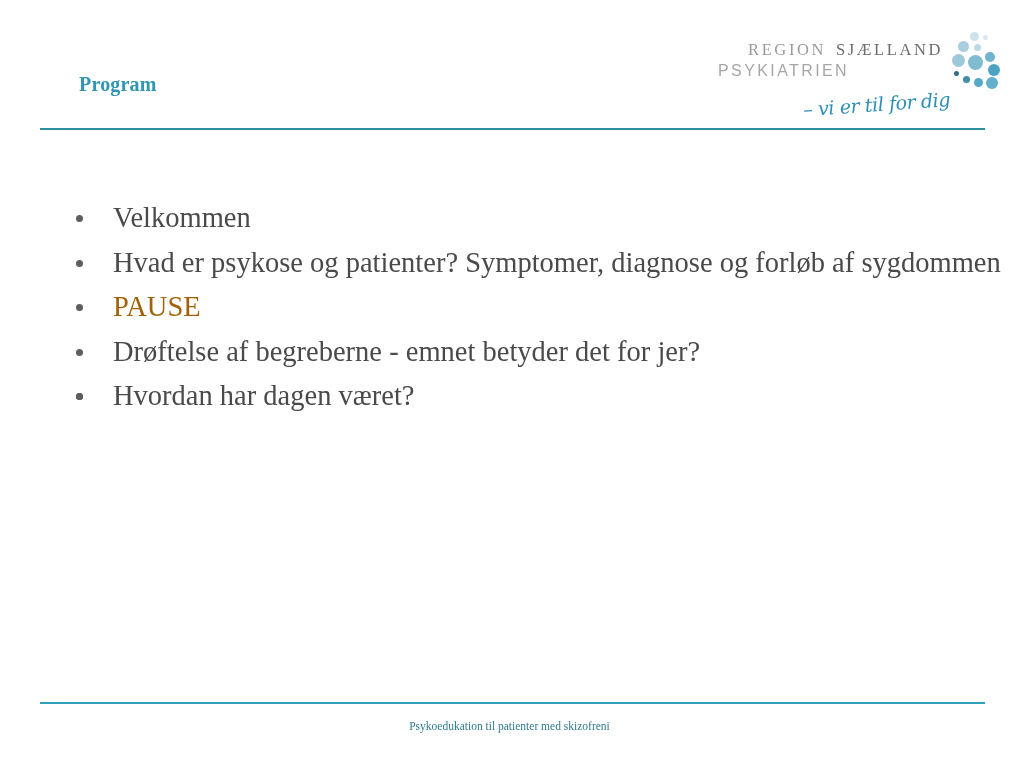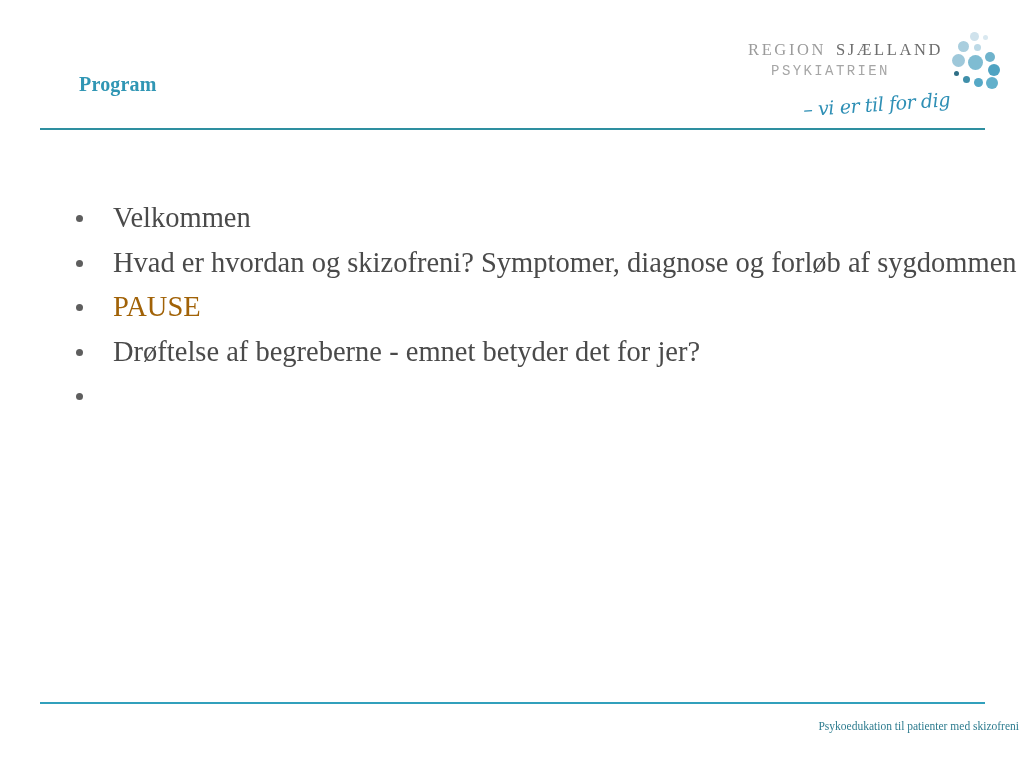--- a/index.html
+++ b/index.html
@@ -66,23 +66,23 @@
   }
   .logo-sjaelland {
     color: #6d6d6d;
     font-weight: normal;
   }
   .logo-sub {
     position: absolute;
     left: 0;
     top: 28px;
     width: 225px;
-    text-align: center;
-    font-family: Liberation Mono, monospace;
-    font-size: 14px;
+    text-align: left;
+    font-family: Liberation Sans, sans-serif;
+    font-size: 16px;
     line-height: 14px;
     letter-spacing: 2.4px;
     color: #a6a6a6;
     white-space: nowrap;
   }
   .logo-tagline {
     position: absolute;
     left: 0;
     top: 48px;
     width: 232px;
@@ -162,21 +162,21 @@
   ul.bullets > li.accent .bullet-text {
     color: #a16207;
   }
 
   
   .footer {
     position: absolute;
     left: 0;
     top: 718px;
     width: 1019px;
-    text-align: right;
+    text-align: center;
     font-family: "Liberation Serif", serif;
     font-size: 11.5px;
     line-height: 16px;
     color: #2E7C8F;
   }
 </style>
 </head>
 <body>
 
 <div class="slide">
@@ -215,32 +215,36 @@
   </div>
 
   <div class="content">
     <ul class="bullets">
         <li>
           <span class="bullet-dot"></span>
           <span class="bullet-text">Velkommen</span>
         </li>
         <li>
           <span class="bullet-dot"></span>
-          <span class="bullet-text">Hvad er hvordan og skizofreni? Symptomer, diagnose og forløb af sygdommen</span>
+          <span class="bullet-text">Hvad er psykose og patienter? Symptomer, diagnose og forløb af sygdommen</span>
         </li>
         <li class="accent">
           <span class="bullet-dot"></span>
           <span class="bullet-text">PAUSE</span>
         </li>
         <li>
           <span class="bullet-dot"></span>
           <span class="bullet-text">Drøftelse af begreberne - emnet betyder det for jer?</span>
         </li>
         <li>
           <span class="bullet-dot"></span>
+        </li>
+        <li>
+          <span class="bullet-dot"></span>
+          <span class="bullet-text">Hvordan har dagen været?</span>
         </li>
       </ul>
   </div>
 
   <div class="rule rule-bottom"></div>
   <div class="footer">Psykoedukation til patienter med skizofreni</div>
 
 </div>
 
 </body></html>

